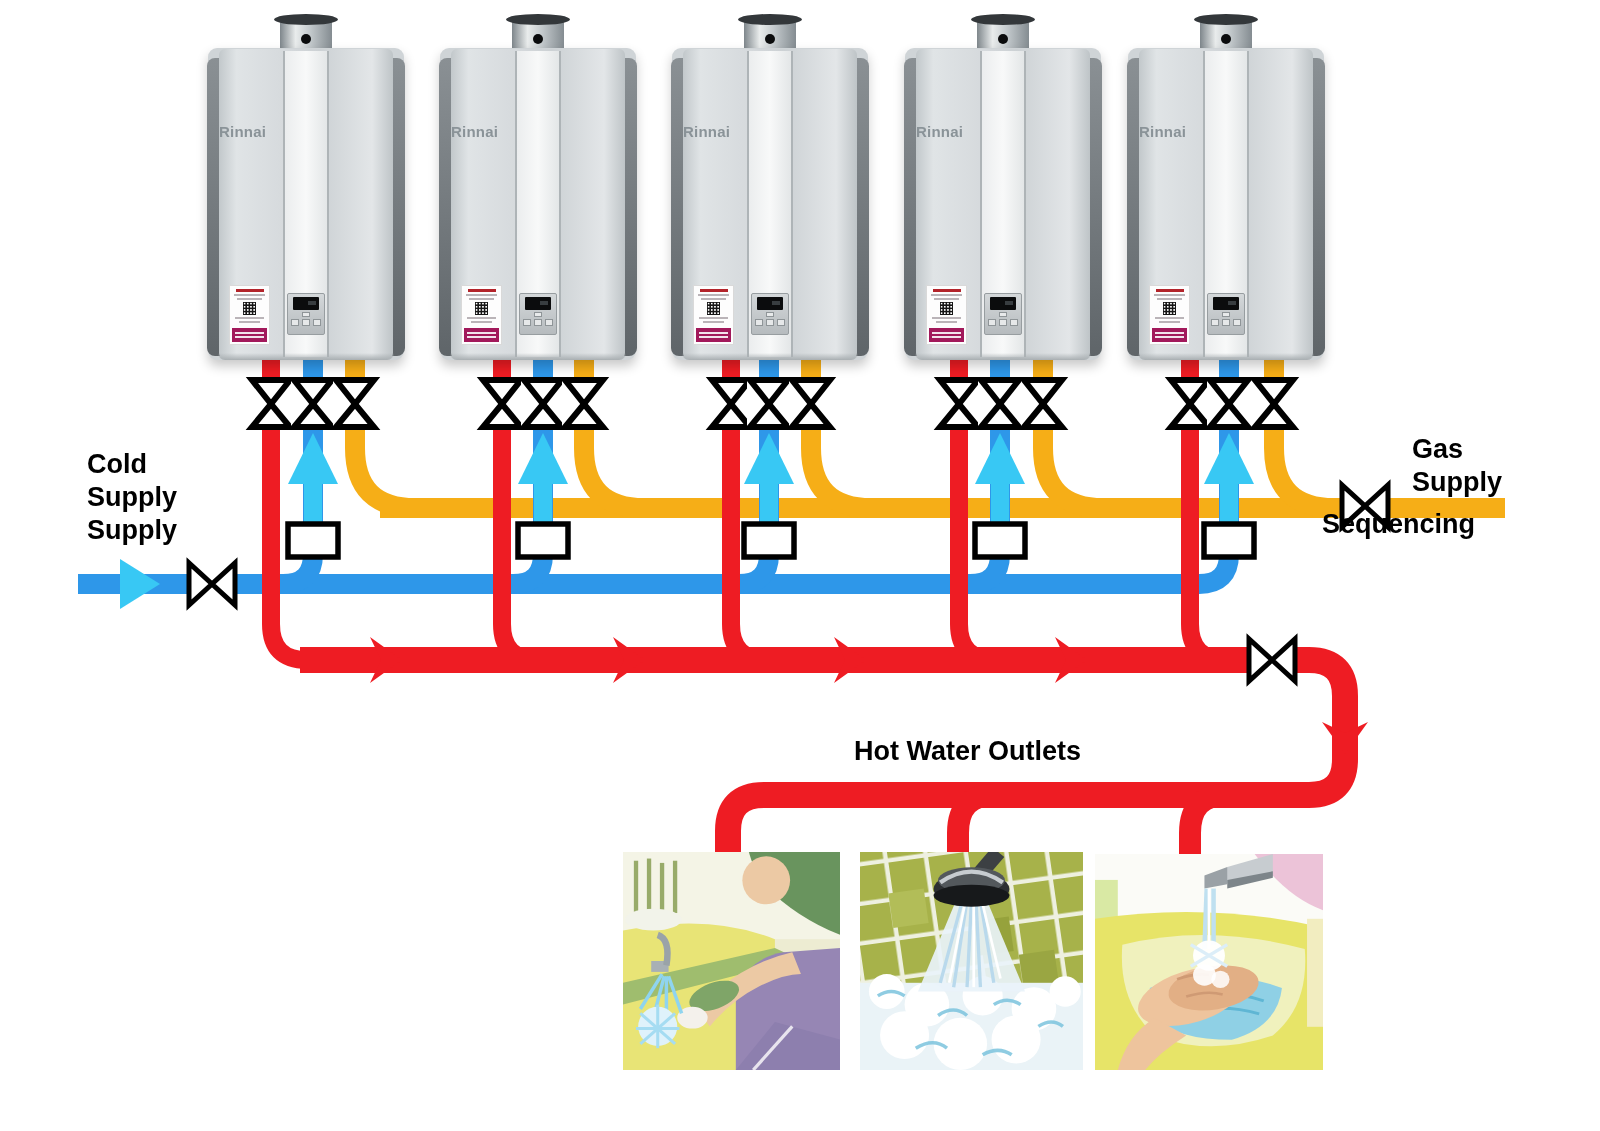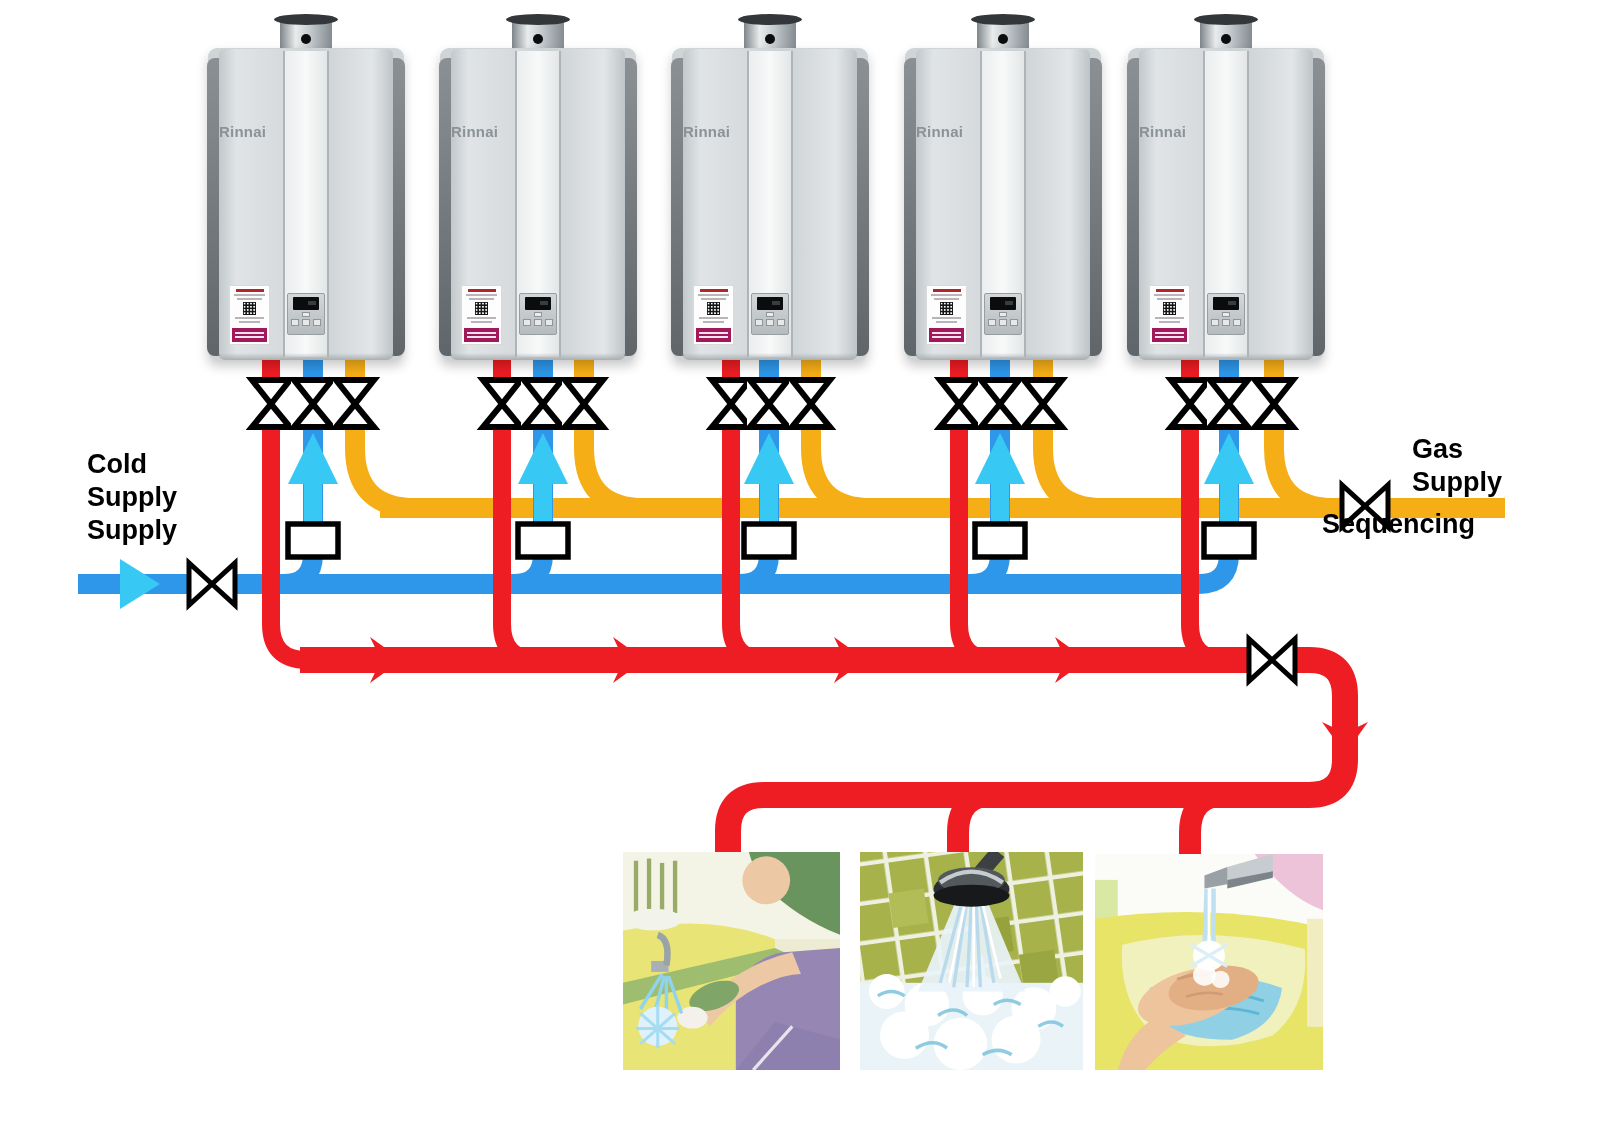--- a/index.html
+++ b/index.html
@@ -169,20 +169,21 @@
   <div class="dlabel" style="left:87px; top:448px;">
     <div>Cold</div>
     <div>Supply</div>
     <div>Supply</div>
   </div>
   <div class="dlabel" style="left:1412px; top:433px;">
     <div>Gas</div>
     <div>Supply</div>
   </div>
   <div class="dlabel" style="left:1322px; top:508px;">Sequencing</div>
+  <div class="dlabel" style="left:854px; top:735px;">Hot Water Outlets</div>
 
   <div class="heater" style="left:208px;">
     <div class="vent">
       <div class="vent-pipe"></div>
       <div class="vent-ring"></div>
       <div class="vent-knob"></div>
     </div>
     <div class="hbody">
       <div class="flange fl"></div>
       <div class="flange fr"></div>

